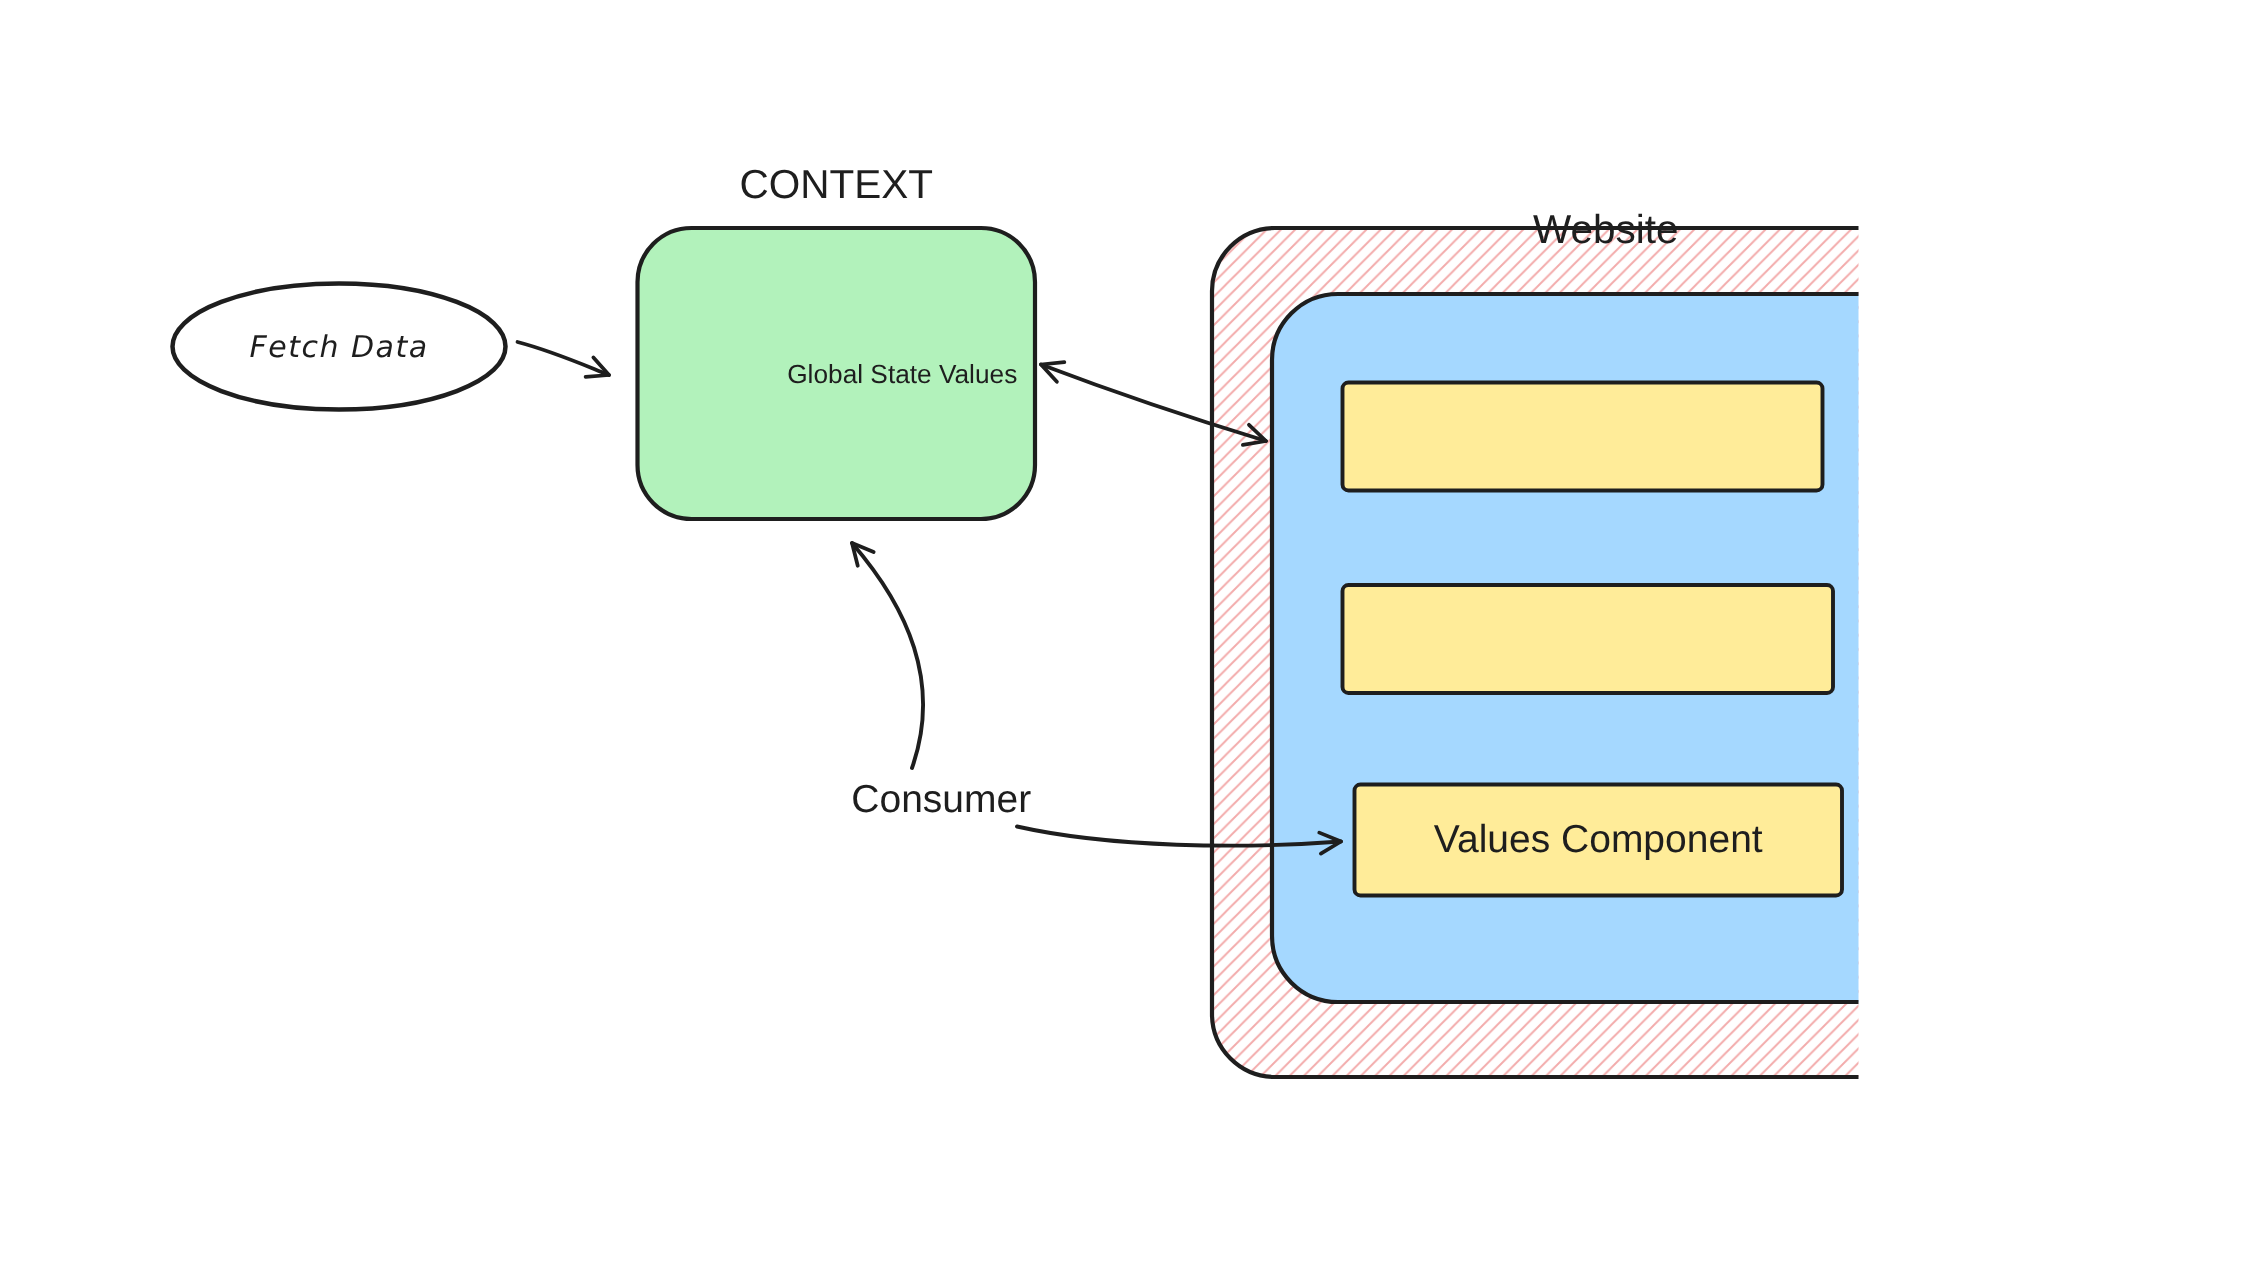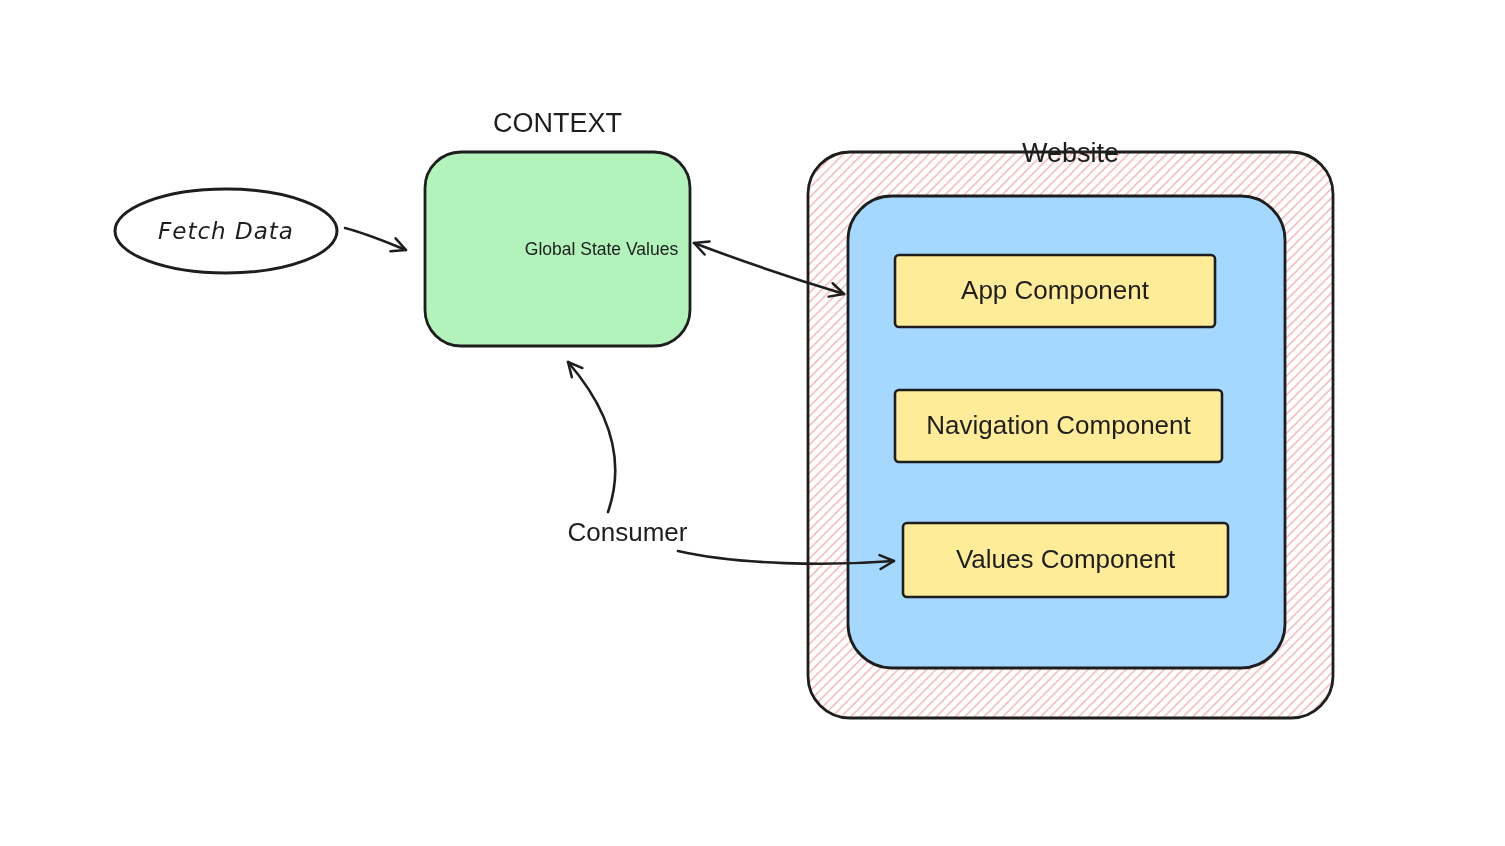--- a/index.html
+++ b/index.html
@@ -1,18 +1,18 @@
 <!DOCTYPE html>
 <html><head>
 <meta charset="utf-8">
 <style>
   html, body { margin: 0; padding: 0; background: #ffffff; }
   .canvas {
     position: relative;
-    width: 1505px;
+    width: 1239px;
     height: 846px;
     background: #ffffff;
     font-family: "Liberation Sans", sans-serif;
     color: #1e1e1e;
     overflow: hidden;
   }
   .canvas svg { position: absolute; left: 0; top: 0; }
   .label {
     position: absolute;
     display: flex;
@@ -22,21 +22,21 @@
     line-height: 1.15;
     white-space: nowrap;
     color: #1e1e1e;
   }
   .title { font-size: 27px; }
   .box-label { font-size: 26px; }
   .small-label { font-size: 17.5px; }
   .hand {
     font-family: "DejaVu Sans", sans-serif;
     font-style: italic;
-    font-size: 23px;
+    font-size: 20px;
     letter-spacing: 1px;
   }
 </style>
 </head>
 <body>
 
 <div class="canvas">
 
   <svg width="1505" height="846" viewBox="0 0 1505 846">
     <defs>
@@ -70,22 +70,20 @@
   </svg>
 
   <div class="label title" style="left:425px; top:104px; width:265px; height:40px;">CONTEXT</div>
 
   <div class="label title" style="left:808px; top:106px; width:525px; height:40px;margin-top:28px;">Website</div>
 
   <div class="label hand" style="left:116px; top:191px; width:220px; height:80px;">Fetch Data</div>
 
   <div class="label small-label" style="left:425px; top:152px; width:265px; height:194px;padding-left:44px;">Global State Values</div>
 
-  <div class="label box-label" style="left:895px; top:255px; width:320px; height:72px;">App Component</div>
 
-  <div class="label box-label" style="left:895px; top:390px; width:327px; height:72px;">Navigation Component</div>
 
   <div class="label box-label" style="left:903px; top:523px; width:325px; height:74px;">Values Component</div>
 
 
   <div class="label box-label" style="left:545px; top:513px; width:165px; height:40px;">Consumer</div>
 
 </div>
 
 </body></html>

